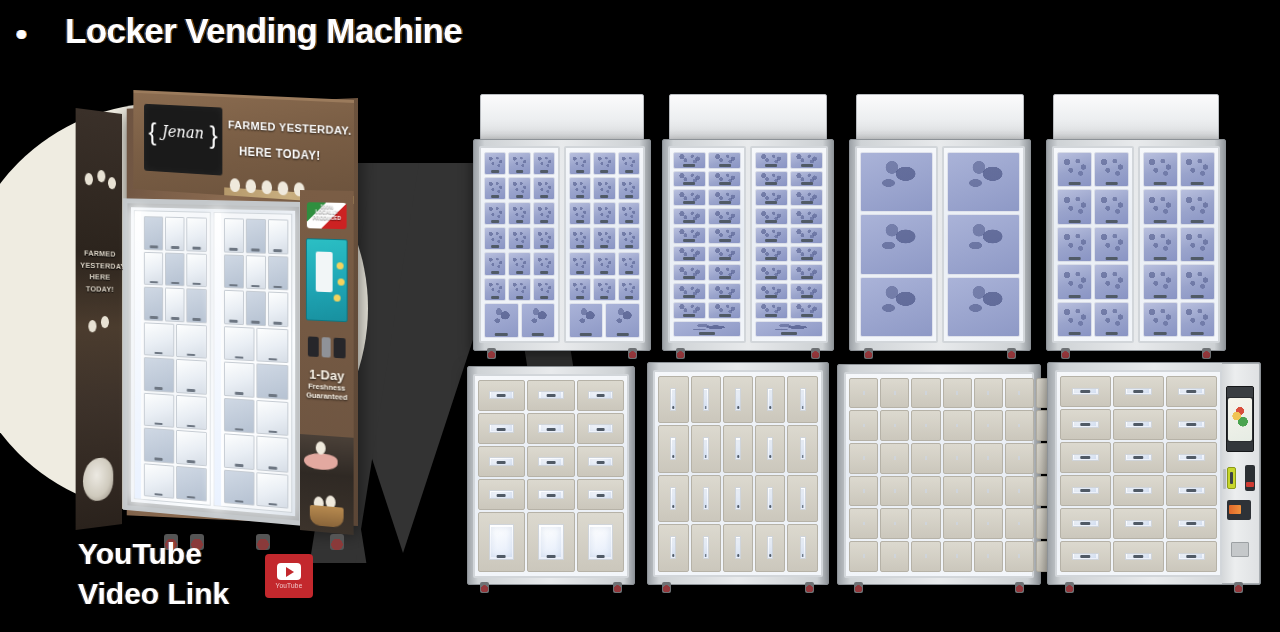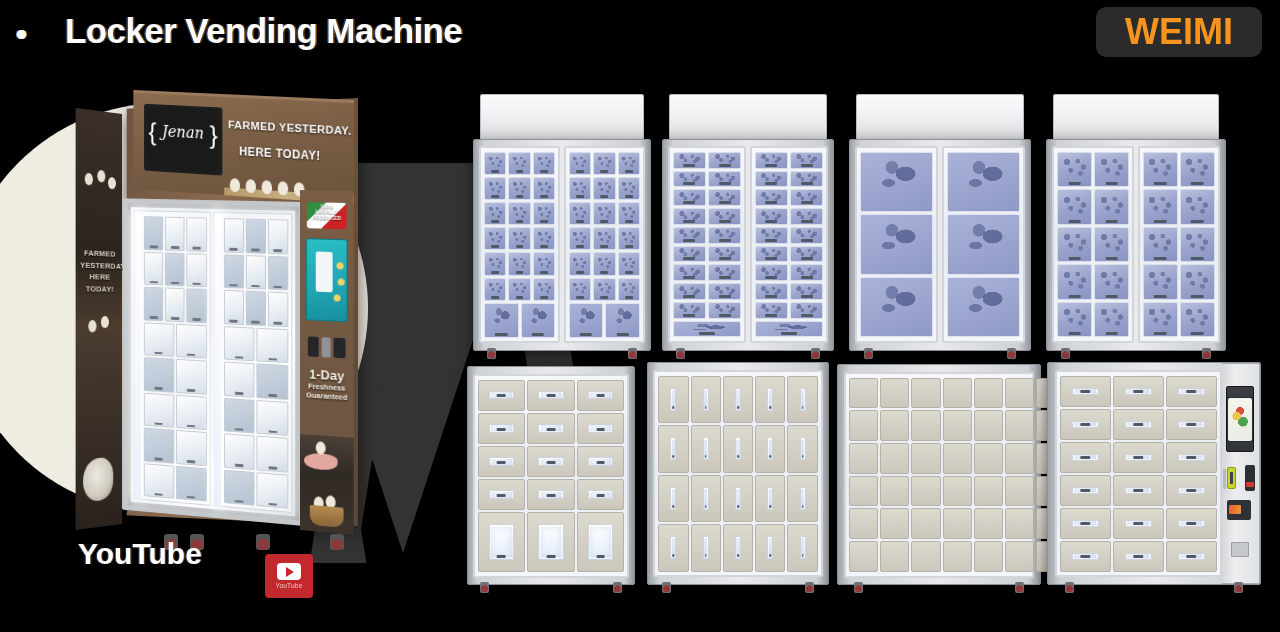--- a/index.html
+++ b/index.html
@@ -436,23 +436,20 @@
     <div class="wm-stroke wm-s3"></div>
   </div>
 
   <div class="cream-circle"></div>
 
   <div class="header">
     <div class="bullet-dot"></div>
     <div class="title">Locker Vending Machine</div>
   </div>
 
-  <div class="logo-badge">
-    <div class="logo-text">WEIMI</div>
-  </div>
 
   <div class="hero">
     <div class="hero-body"></div>
 
     <div class="hero-leftpanel">
       <i class="egg" style="left:10px;top:62px;"></i>
       <i class="egg" style="left:24px;top:58px;"></i>
       <i class="egg" style="left:36px;top:64px;"></i>
       <div class="side-text">FARMED YESTERDAY. HERE TODAY!</div>
       <i class="egg" style="left:14px;top:206px;"></i>
@@ -598,20 +595,21 @@
     <div class="hero-wheels">
       <i style="left:0;"></i>
         <i style="left:26px;"></i>
         <i style="left:92px;"></i>
         <i style="right:0;"></i>
     </div>
   </div>
 
   <div class="yt-block">
     <div class="yt-line">YouTube</div>
+    <div class="yt-line">Video Link</div>
   </div>
   <div class="yt-badge">
     <div class="yt-play"></div>
     <div class="yt-cap">YouTube</div>
   </div>
 
   <div class="gallery">
 
     <div class="mslot" style="left:14px; top:0; width:186px; height:262px;">
       <div class="mach">

